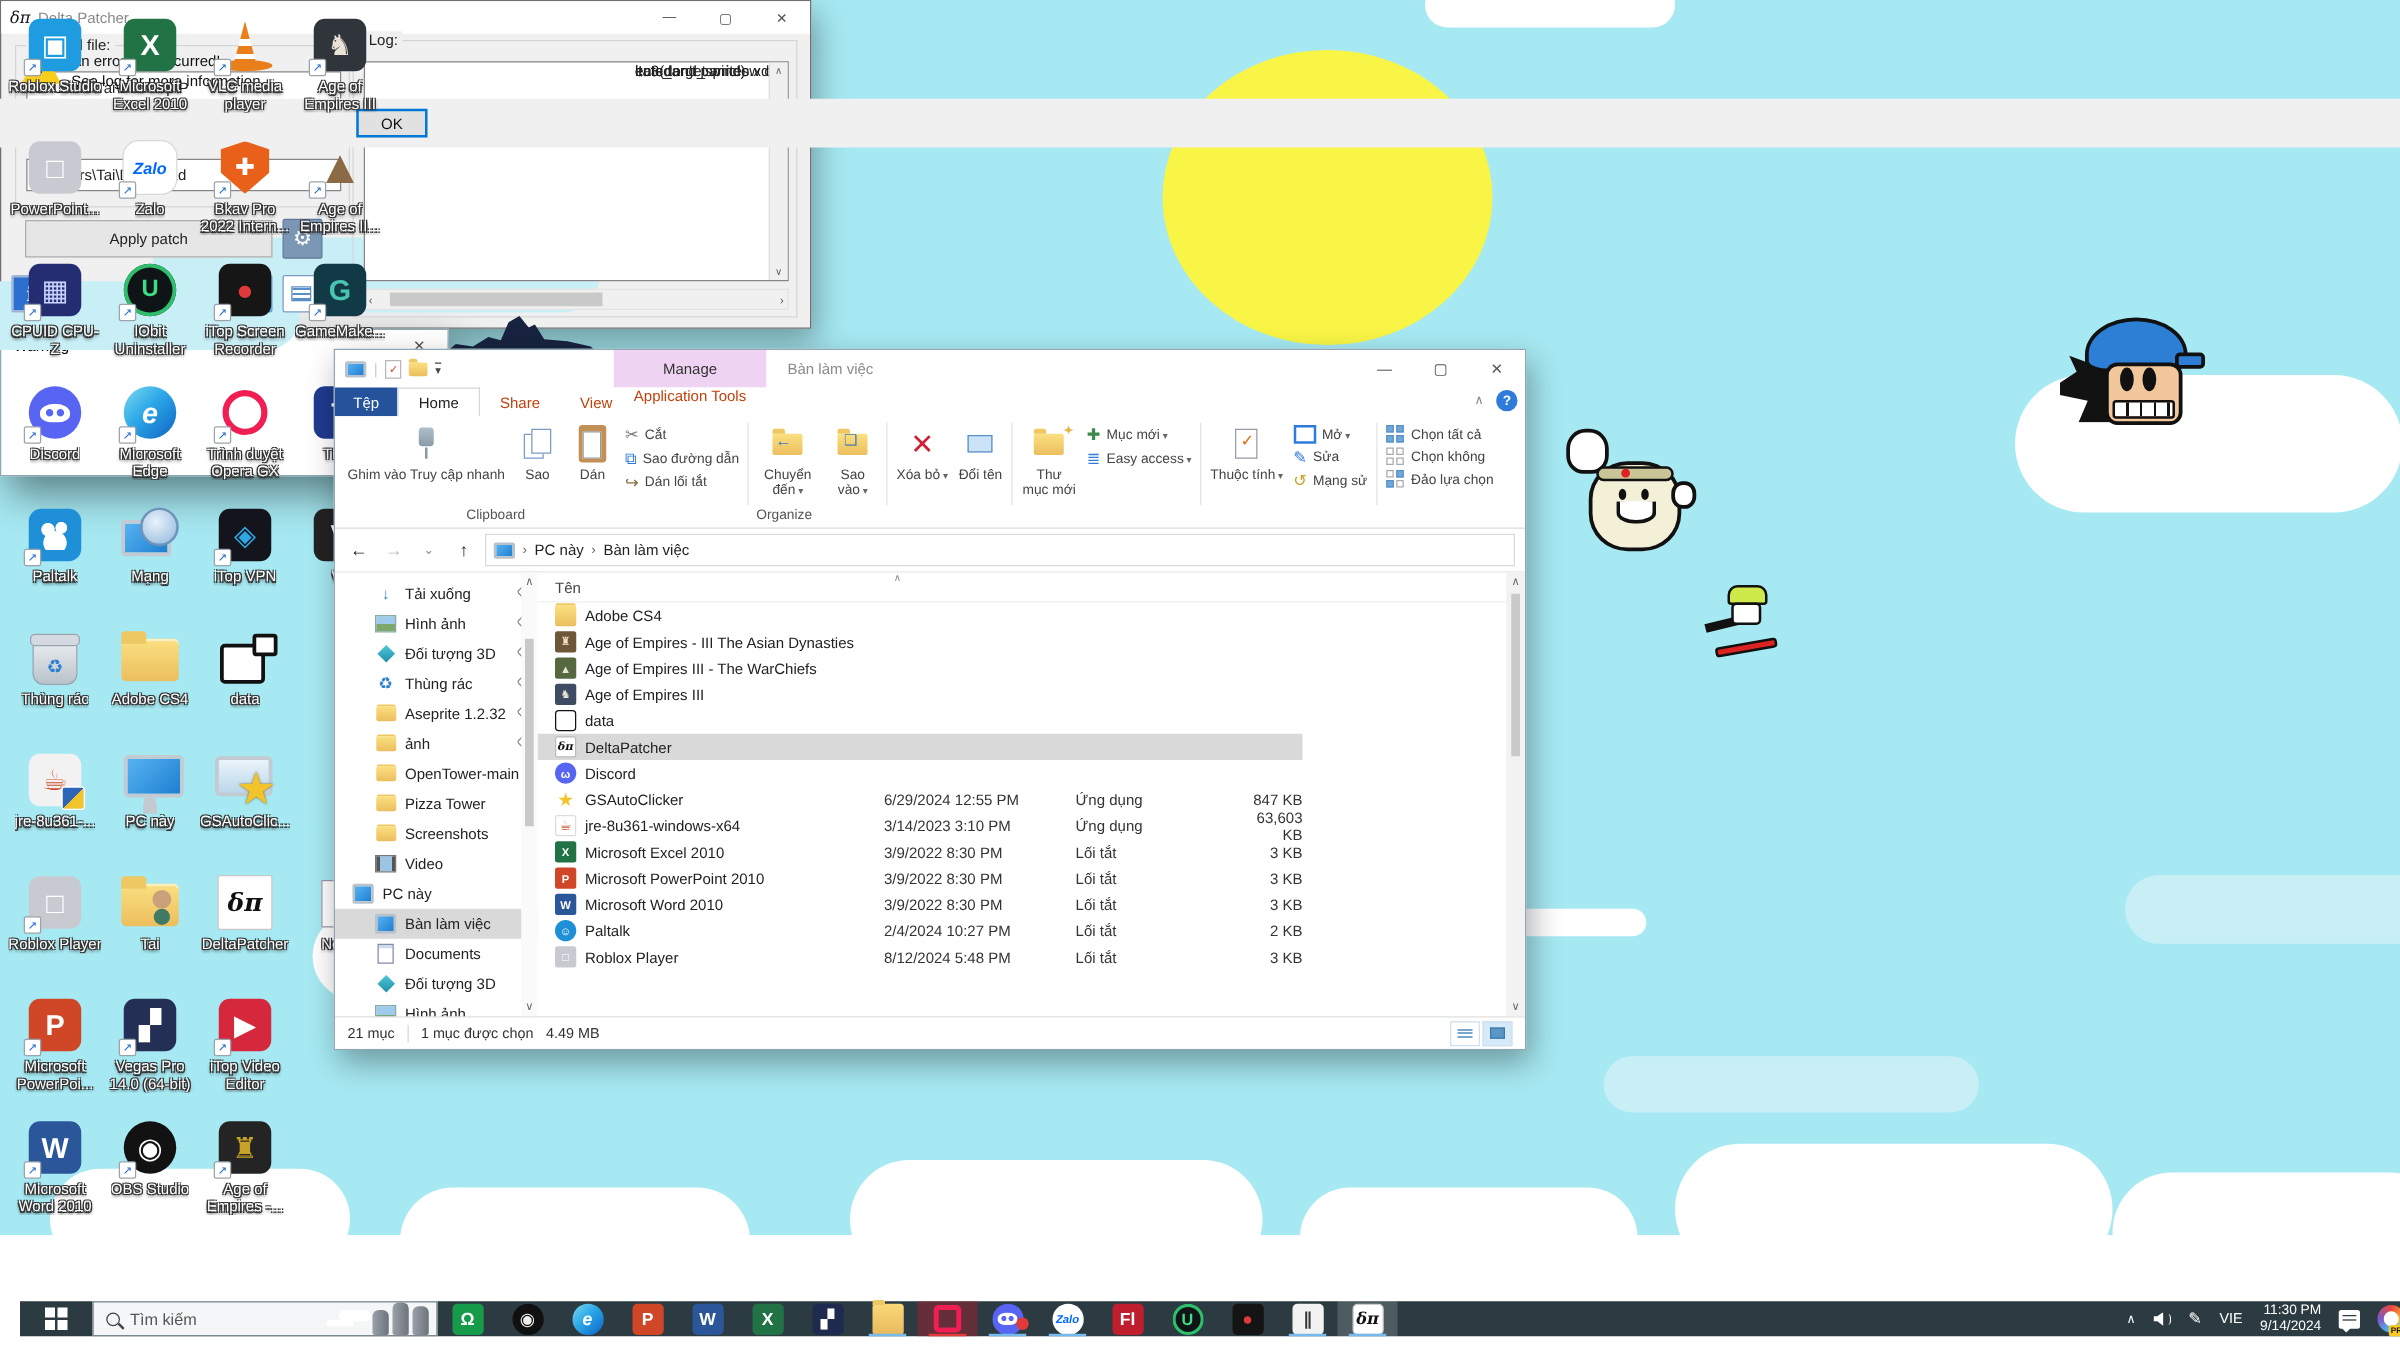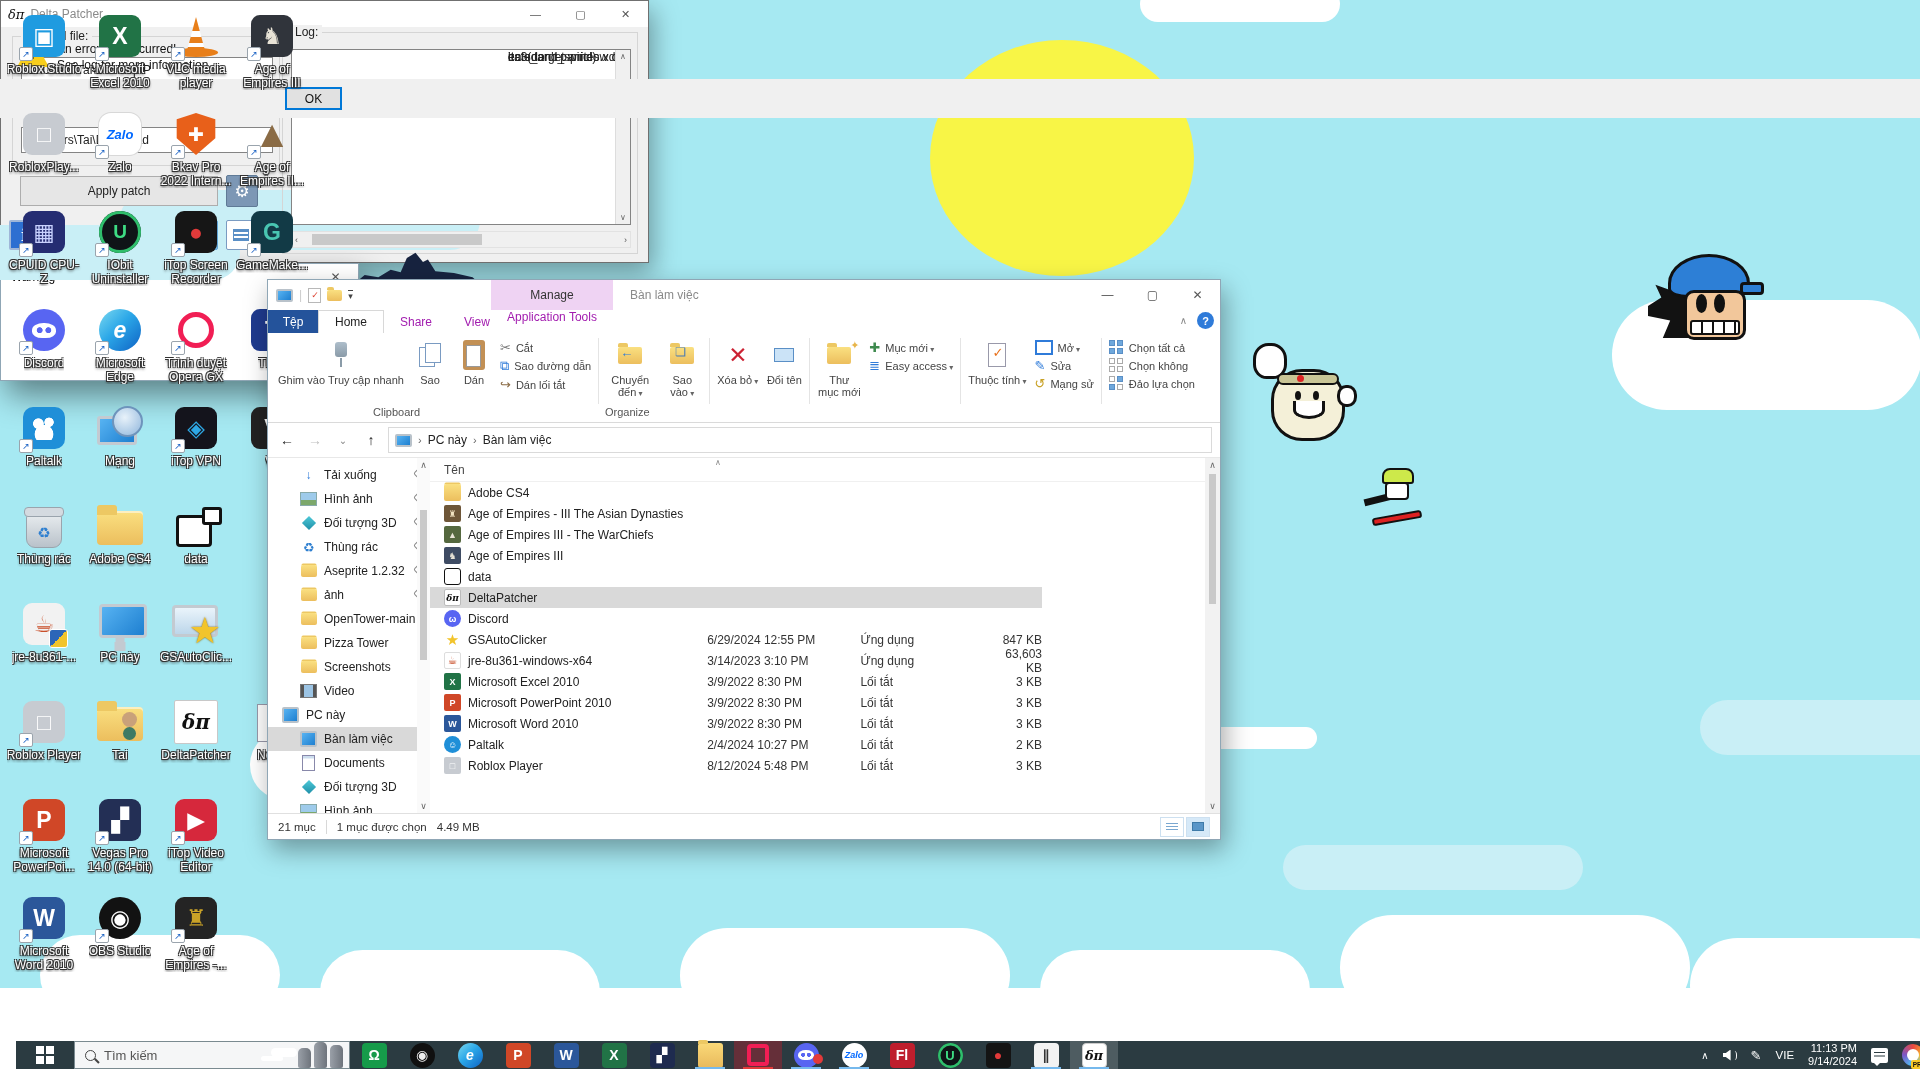--- a/index.html
+++ b/index.html
@@ -83,21 +83,21 @@
 .qa-sep{color:#CCC}
 .qa-check{width:13px;height:15px;background:#fff;border:1px solid #B8B8B8;position:relative}
 .qa-check::after{content:"✓";color:#D43;font-size:9px;position:absolute;left:2px;top:1px}
 .mini-fold{width:15px;height:11px;background:linear-gradient(#FAE081,#ECBE5D);border-radius:2px;position:relative}
 .mini-fold::before{content:"";position:absolute;top:-3px;left:0;width:7px;height:3px;background:#EDC863;border-radius:2px 2px 0 0}
 .qa-caret{font-size:9px;color:#444;border-top:1.5px solid #444;line-height:8px;padding-top:1px}
 .manage{position:absolute;left:223px;top:0;width:122px;height:30px;background:#EFD3F3;display:flex;align-items:center;justify-content:center;color:#333}
 .etitle .t{position:absolute;left:362px;color:#8A8A8A}
 .tabs{height:23px;display:flex;align-items:stretch;position:relative;background:#fff;font-size:12px}
 .tabs .file{background:#24539B;color:#fff;width:50px;display:flex;align-items:center;justify-content:center}
-.tab{padding:0 16px;display:flex;align-items:center;color:#a21caf}
+.tab{padding:0 16px;display:flex;align-items:center;color:#c2410c}
 .tab.active{background:#fff;border:1px solid #D8D8D8;border-bottom:none;color:#222}
 .tab.app{position:absolute;left:223px;width:122px;justify-content:center;padding:0}
 .tabs .rchrome{position:absolute;right:6px;top:2px;display:flex;gap:10px;align-items:center}
 .helpq{width:17px;height:17px;border-radius:50%;background:#2F7BD9;color:#fff;display:flex;align-items:center;justify-content:center;font-size:11px;font-weight:bold}
 .collapse{color:#888;font-size:10px}
 .ribbon{height:73px;display:flex;align-items:stretch;background:#fff;padding:3px 2px 0 6px;position:relative}
 .rsep{width:1px;background:#E4E4E4;margin:2px 3px}
 .rb{display:flex;flex-direction:column;align-items:center;justify-content:flex-start;font-size:11px;color:#444;text-align:center;padding:2px 4px;line-height:12px;min-width:44px}
 .rb .ric{height:34px;display:flex;align-items:center;justify-content:center;margin-bottom:2px}
 .rcol{display:flex;flex-direction:column;justify-content:flex-start;gap:3px;padding:4px 4px;font-size:11px;color:#444}
@@ -317,21 +317,21 @@
       <span class="tile" style="background: rgb(48, 52, 59); color: rgb(232, 227, 214);">♞</span>
       <span class="arr on">↗</span>
     </div>
     <div class="lbl">Age of Empires III</div>
   </div>
     <div class="dicon" style="--c: 0; --r: 1;">
     <div class="img">
       <span class="tile" style="background: rgb(199, 203, 209); color: rgb(255, 255, 255);">□</span>
 
     </div>
-    <div class="lbl">RobloxPlay...</div>
+    <div class="lbl">PowerPoint...</div>
   </div>
     <div class="dicon" style="--c: 1; --r: 1;">
     <div class="img s-zalo">
       <span class="tile" style="background: rgb(255, 255, 255); color: rgb(0, 104, 255);">Zalo</span>
       <span class="arr on">↗</span>
     </div>
     <div class="lbl">Zalo</div>
   </div>
     <div class="dicon" style="--c: 2; --r: 1;">
     <div class="img s-shieldbg">
@@ -1066,21 +1066,21 @@
     </div>
   <div class="tray">
     <span class="chev">∧</span>
     <span class="spk">
         <b></b>
         <i></i>
       </span>
     <span class="pen">✎</span>
     <span class="lang">VIE</span>
     <span class="clock">
-      <span>11:13 PM</span><br>
+      <span>11:30 PM</span><br>
       <span>9/14/2024</span>
     </span>
     <span class="ntf"></span>
     <span class="cop">
         <b>PRE</b>
       </span>
   </div>
 </div>
 
 </body></html>

